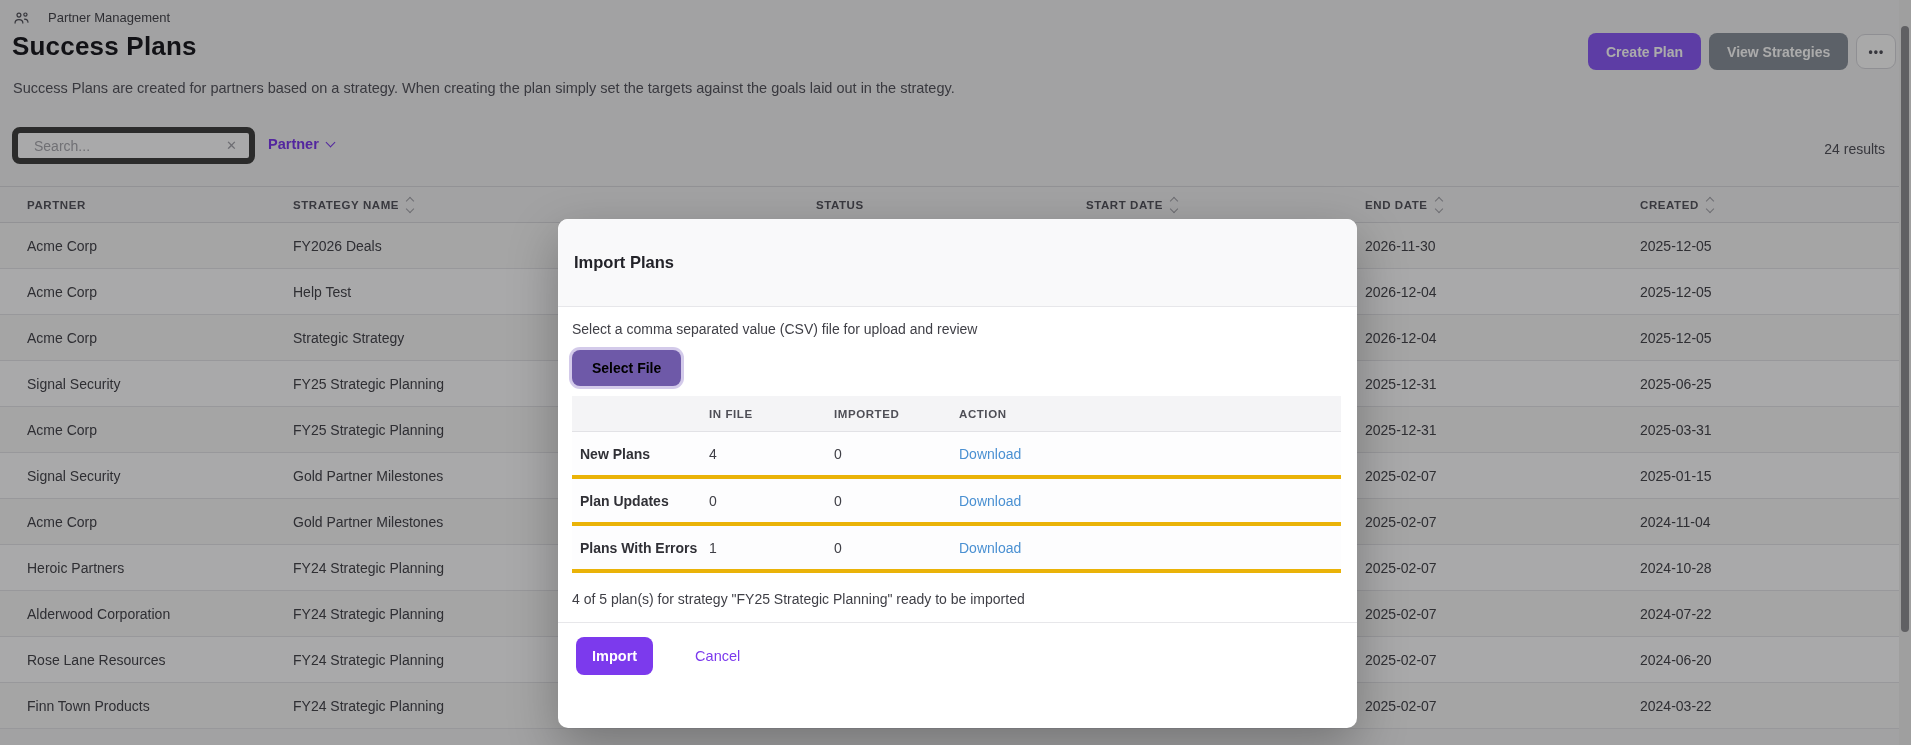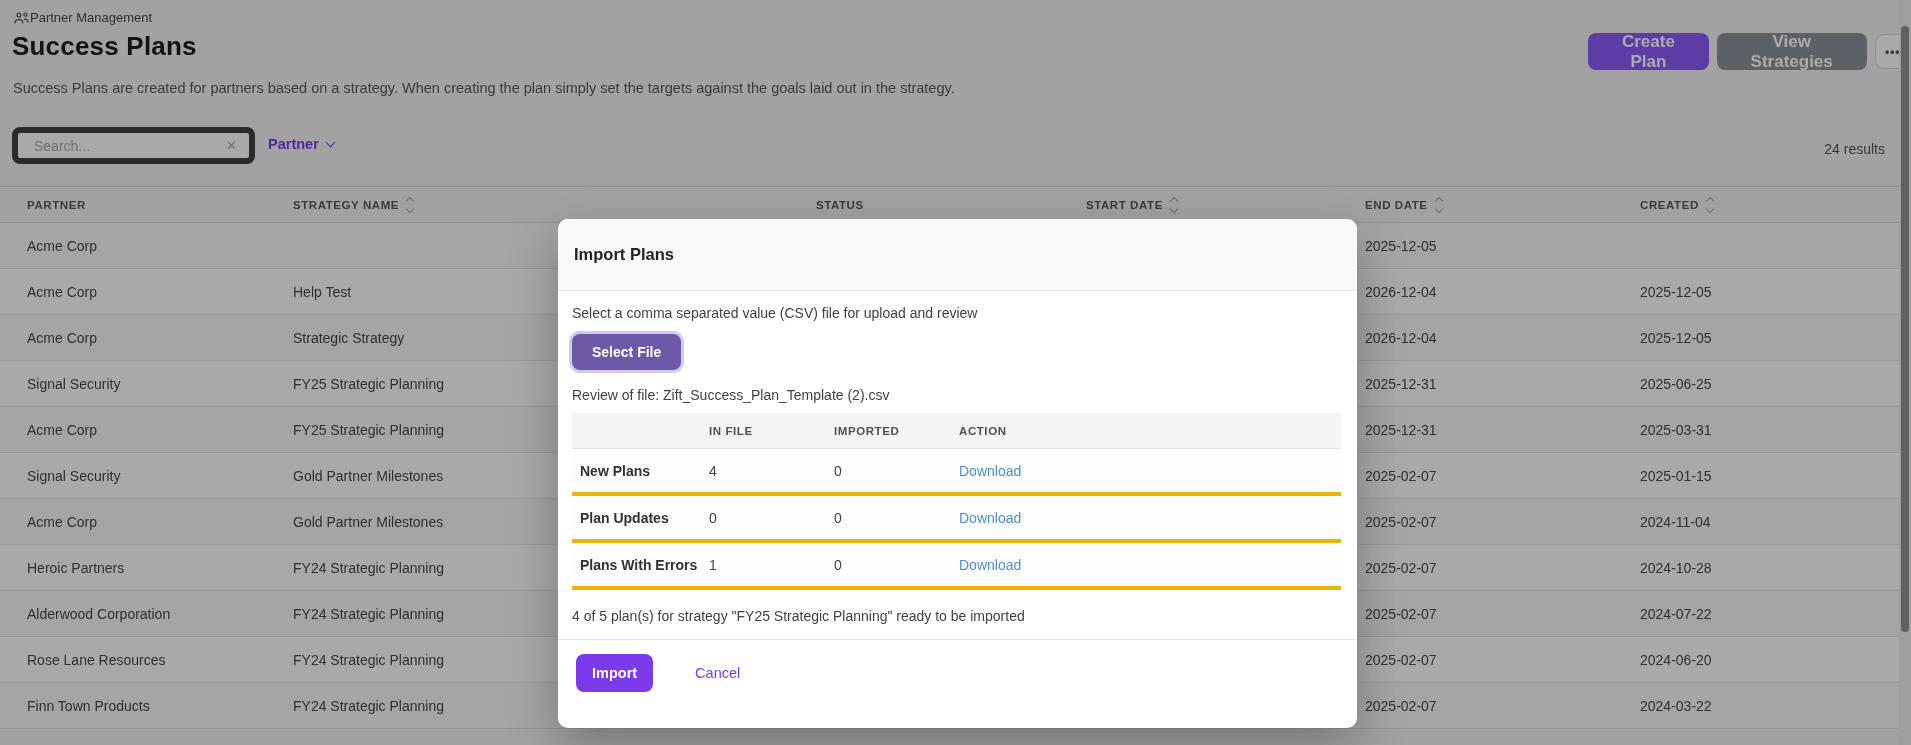--- a/index.html
+++ b/index.html
@@ -2,26 +2,26 @@
 <html><head>
 <meta charset="utf-8">
 <style>
   * { margin:0; padding:0; box-sizing:border-box; }
   html,body { background:#888; }
   .canvas {
     position:relative; width:1911px; height:745px; overflow:hidden;
     background:#f2f2f3; font-family:"Liberation Sans", sans-serif;
   }
   
-  .breadcrumb { position:absolute; left:13px; top:10px; display:flex; align-items:center; gap:0;
+  .breadcrumb { position:absolute; left:13px; top:10px; display:flex; align-items:center; gap:18px;
     font-size:13px; color:#47474e; }
   .page-title { position:absolute; left:12px; top:31px; font-size:26px; font-weight:700; color:#1c1c22; letter-spacing:.2px; }
   .page-subtitle { position:absolute; left:13px; top:80px; font-size:14.5px; color:#55555e; }
   .actions { position:absolute; top:33px; left:1588px; display:flex; align-items:center; gap:8px; }
-  .btn { border:none; border-radius:8px; font-family:inherit; font-size:17px; font-weight:600; cursor:pointer;
+  .btn { border:none; border-radius:8px; font-family:inherit; font-size:14px; font-weight:600; cursor:pointer;
     height:37px; padding:8px 18px; display:inline-flex; align-items:center; justify-content:center; }
   .btn-primary-light { background:#8b5cf6; color:#fff; }
   .btn-gray { background:#8a919c; color:#fff; }
   .btn-more { background:#fcfcfd; border:1px solid #d6d6db; color:#52525b; width:40px; height:35px; padding:0;
     font-size:12px; letter-spacing:1px; font-weight:700; border-radius:9px; }
   
   .search-box { position:absolute; left:12px; top:127px; width:243px; height:37px; background:#fdfdfe;
     border:6px solid #404040; border-radius:8px; display:flex; align-items:center; padding:0 12px 0 16px; }
   .search-box input { border:none; outline:none; background:transparent; flex:1; font-family:inherit;
     font-size:14px; color:#3f3f46; }
@@ -44,26 +44,26 @@
   .trow { height:46px; border-bottom:1px solid #e3e3e7; background:#fdfdfe; cursor:pointer; }
   .trow.alt-odd { background:#f6f6f7; }
   .td { font-size:14px; color:#46464d; }
   
   .scrollbar { position:absolute; right:0; top:0; width:12px; height:745px; background:#ededee; z-index:5; }
   .scroll-thumb { position:absolute; left:2px; width:8px; top:26px; height:606px; border-radius:4px; background:#8f8f94; }
   
   .overlay { position:absolute; inset:0; background:rgba(0,0,0,.33); z-index:20; }
   .modal { position:absolute; left:558px; top:219px; width:799px; height:509px; background:#fff;
     border-radius:10px; box-shadow:0 18px 50px rgba(0,0,0,.28); z-index:30; overflow:hidden; }
-  .modal-header { height:72px; background:#f9f9fa; border-bottom:1px solid #e7e7ea;
+  .modal-header { height:88px; background:#f9f9fa; border-bottom:1px solid #e7e7ea;
     display:flex; align-items:center; padding:0 16px; }
   .modal-title { font-size:16.5px; font-weight:700; color:#232329; }
   .modal-body { padding:0 16px 0 14px; }
   .modal-instruction { margin-top:14px; font-size:14px; color:#3f3f46; }
-  .btn-select-file { margin-top:13px; height:36px; padding:16px 20px; background:#6e59a8; color:#ffffff;
+  .btn-select-file { margin-top:13px; height:36px; padding:16px 20px; background:#6e59a8; color:#000000;
     box-shadow:0 0 0 3px rgba(130,104,194,.35); font-size:14px; }
   .review-file { margin-top:17px; font-size:14px; color:#3f3f46; }
   .itable { margin-top:10px; }
   .igrid { display:grid; grid-template-columns:129px 125px 125px 1fr; align-items:center; padding-left:8px; }
   .itable-header { height:36px; background:#f4f4f6; border-bottom:1px solid #e2e2e6;
     font-size:11.5px; font-weight:700; letter-spacing:.05em; color:#4e4e56; }
   .itable-row { height:47px; border-bottom:4px solid #eab308; background:#fdfdfe; font-size:14px; }
   .ilabel { font-weight:700; color:#303036; }
   .ival { color:#3f3f46; }
   .download-link { color:#4a90d2; cursor:pointer; }
@@ -144,20 +144,21 @@
         <span>CREATED</span>
         <span class="sorticon">
           <i class="chev up"></i>
           <i class="chev dn"></i>
         </span>
       </div>
     </div>
   <div class="trows">
       <div class="trow tgrid alt-odd">
         <div class="td">Acme Corp</div>
+        <div class="td">FY2026 Deals</div>
         <div class="td"></div>
         <div class="td"></div>
         <div class="td">2026-11-30</div>
         <div class="td">2025-12-05</div>
       </div>
       <div class="trow tgrid">
         <div class="td">Acme Corp</div>
         <div class="td">Help Test</div>
         <div class="td"></div>
         <div class="td"></div>
@@ -244,21 +245,20 @@
 
   <div class="overlay"></div>
 
   <div class="modal">
     <div class="modal-header">
       <span class="modal-title">Import Plans</span>
     </div>
     <div class="modal-body">
       <div class="modal-instruction">Select a comma separated value (CSV) file for upload and review</div>
       <button class="btn btn-select-file">Select File</button>
-      <div class="review-file">Review of file: Zift_Success_Plan_Template (2).csv</div>
 
       <div class="itable">
         <div class="itable-header igrid">
           <span></span>
           <span>IN FILE</span>
           <span>IMPORTED</span>
           <span>ACTION</span>
         </div>
         <div class="itable-row igrid">
           <span class="ilabel">New Plans</span>

